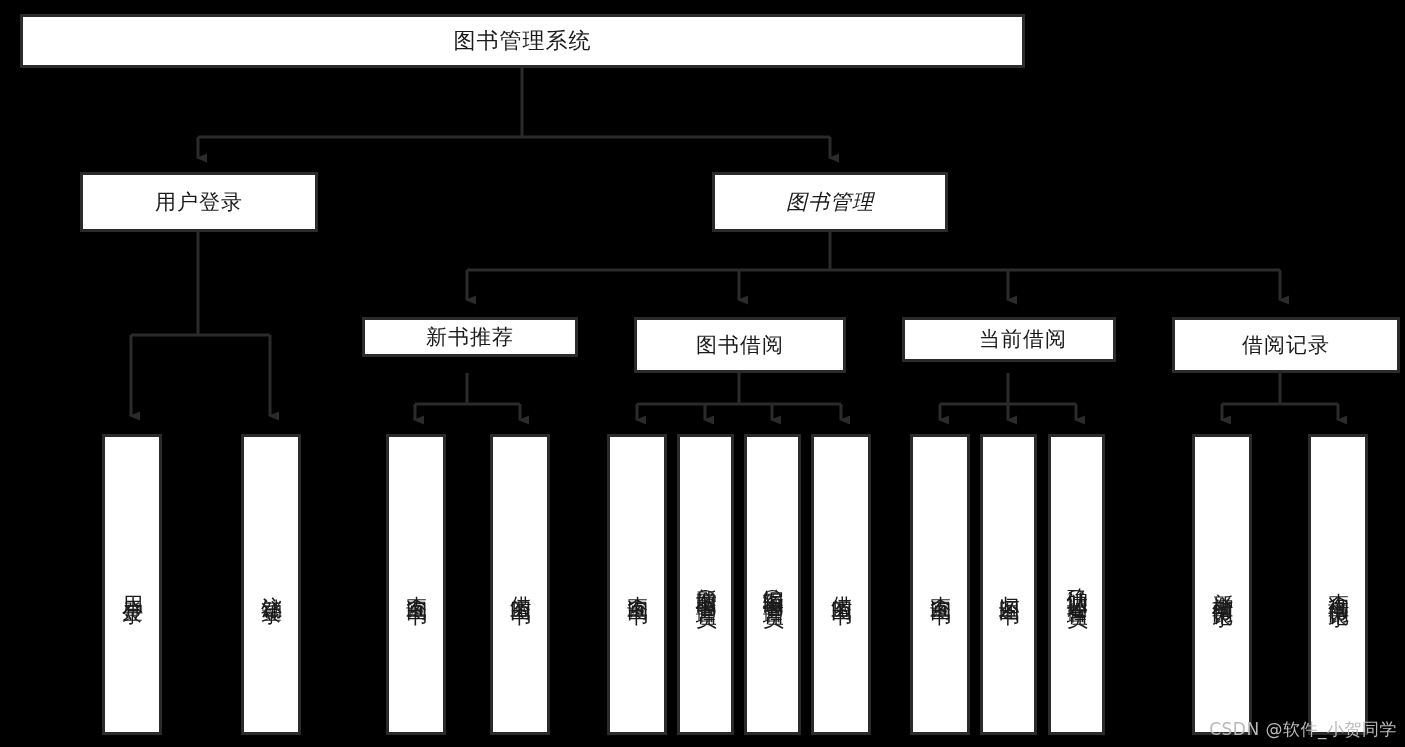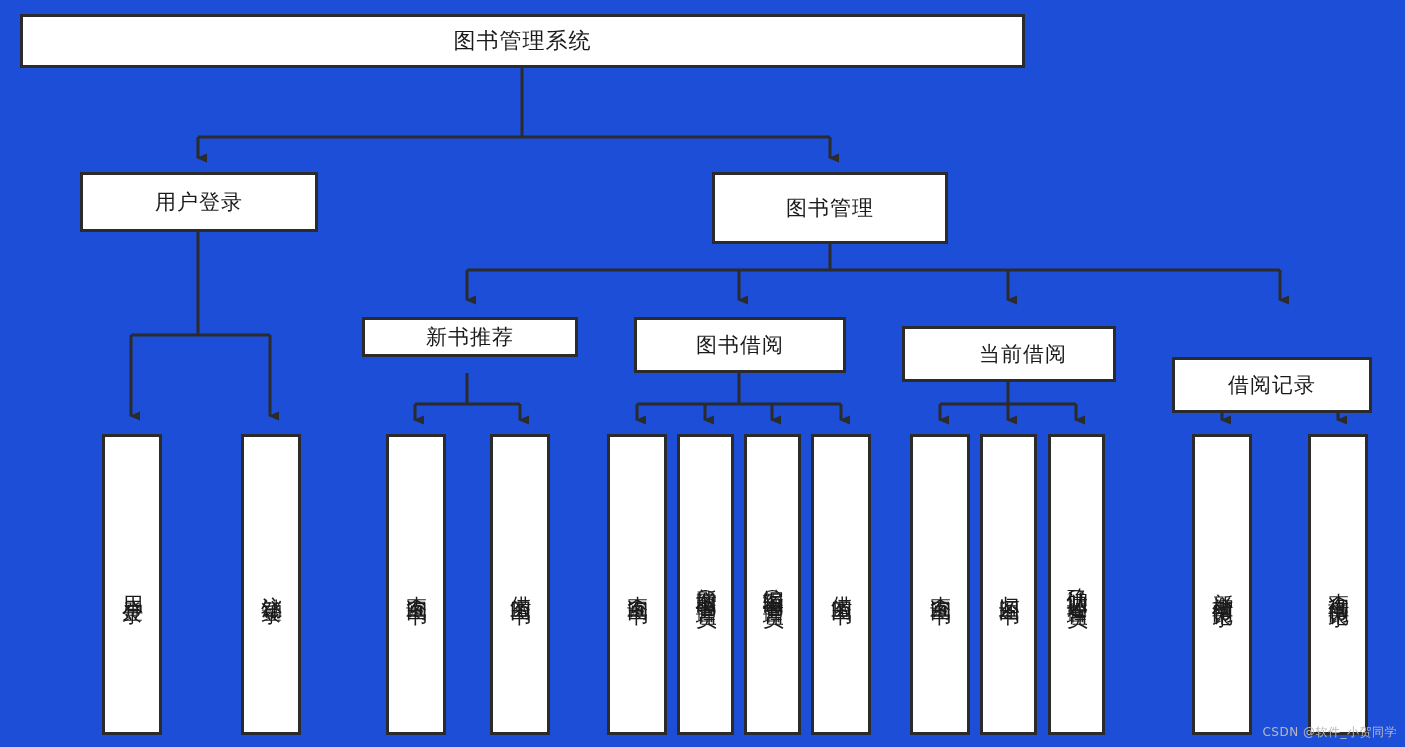--- a/index.html
+++ b/index.html
@@ -4,21 +4,21 @@
 <style>
   html, body {
     margin: 0;
     padding: 0;
     background: #ffffff;
   }
   #canvas {
     position: relative;
     width: 1405px;
     height: 747px;
-    background: #1d4ed8;
+    background: #000000;
     font-family: "DejaVu Sans", "Liberation Sans", sans-serif;
     overflow: hidden;
   }
   svg#wires {
     position: absolute;
     left: 0;
     top: 0;
     width: 1405px;
     height: 747px;
     pointer-events: none;
@@ -50,21 +50,21 @@
     line-height: 1.32;
     letter-spacing: 3px;
     white-space: nowrap;
     max-height: 100%;
   }
   .node.root .label { font-size: 22px; }
   #watermark {
     position: absolute;
     right: 8px;
     bottom: 6px;
-    font-size: 12px;
+    font-size: 17px;
     color: #b9b9b9;
     letter-spacing: 0.5px;
     white-space: nowrap;
   }
 </style>
 </head>
 <body>
 
 <div id="canvas">
 
@@ -118,34 +118,34 @@
     </g>
   </svg>
 
   <div class="node root" style="left:20px; top:14px; width:1005px; height:54px;">
     <span class="label">图书管理系统</span>
   </div>
 
   <div class="node" style="left:80px; top:172px; width:238px; height:60px;">
     <span class="label">用户登录</span>
   </div>
-  <div class="node" style="left:712px; top:172px; width:236px; height:72px;">
+  <div class="node" style="left:712px; top:172px; width:236px; height:60px;font-style:italic;">
     <span class="label">图书管理</span>
   </div>
 
   <div class="node" style="left:362px; top:317px; width:216px; height:40px;">
     <span class="label">新书推荐</span>
   </div>
   <div class="node" style="left:634px; top:317px; width:212px; height:56px;justify-content:center;">
     <span class="label">图书借阅</span>
   </div>
-  <div class="node" style="left:902px; top:326px; width:214px; height:56px;padding-left:28px;">
+  <div class="node" style="left:902px; top:317px; width:214px; height:45px;padding-left:28px;">
     <span class="label">当前借阅</span>
   </div>
-  <div class="node" style="left:1172px; top:317px; width:200px; height:56px;margin-top:40px;">
+  <div class="node" style="left:1172px; top:317px; width:228px; height:56px;">
     <span class="label">借阅记录</span>
   </div>
 
   <div class="node vertical" style="left:102px; top:434px; width:60px; height:301px;">
     <span class="label">用户登录</span>
   </div>
   <div class="node vertical" style="left:241px; top:434px; width:60px; height:301px;">
     <span class="label">注销登录</span>
   </div>
 

